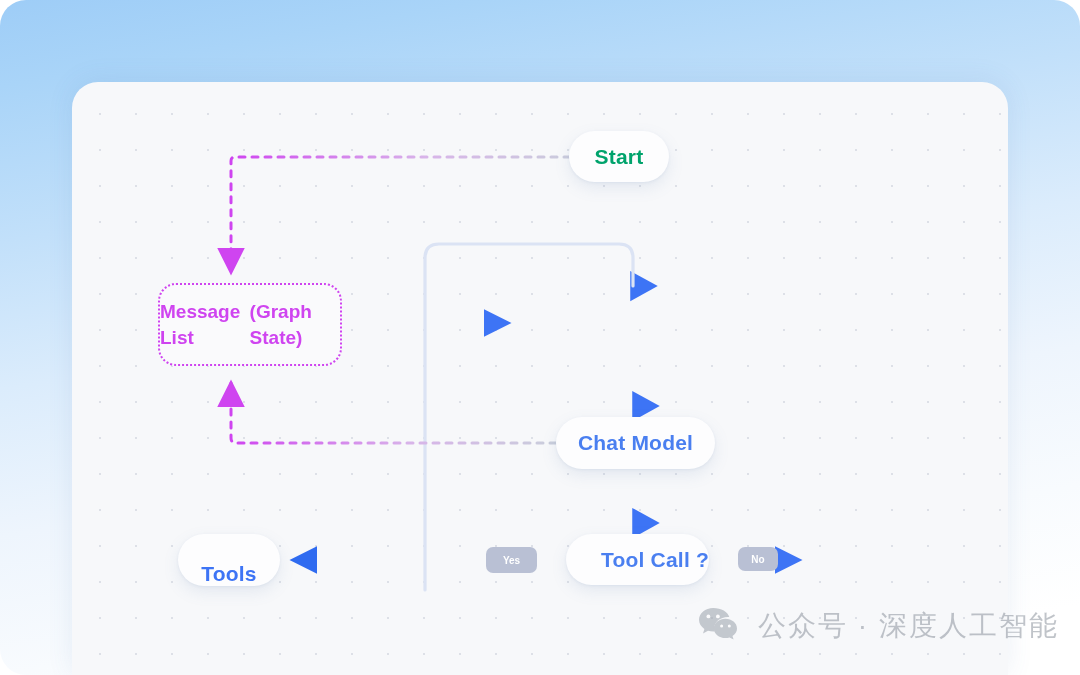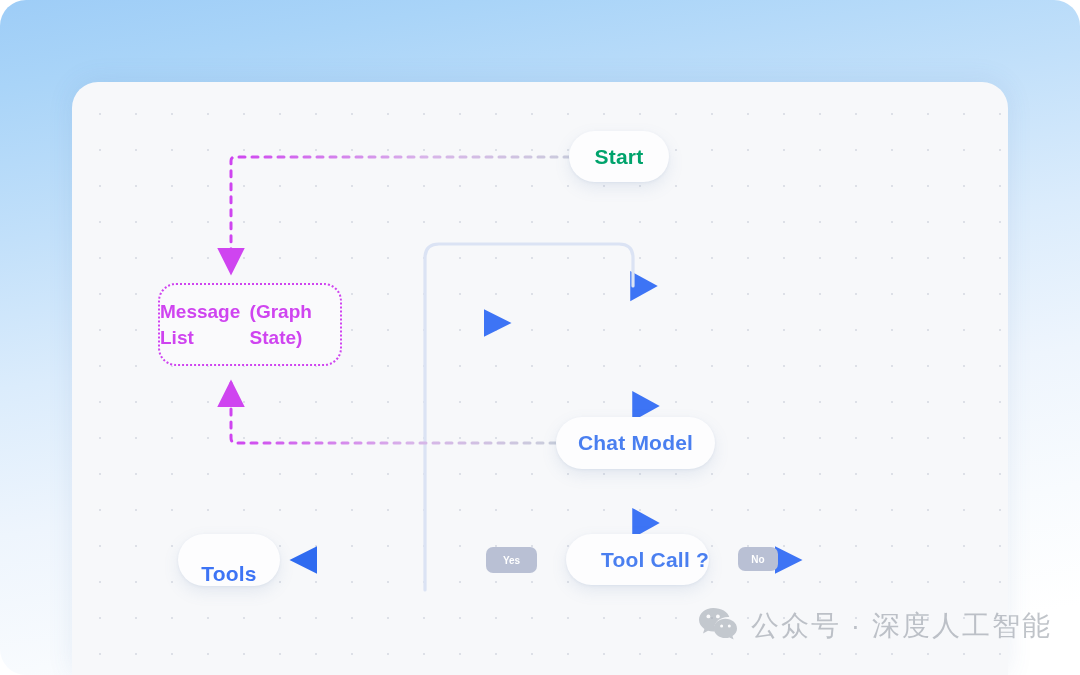--- a/index.html
+++ b/index.html
@@ -113,21 +113,21 @@
   .lbl-yes { left: 486px; top: 547px; width: 51px; height: 26px; }
   .lbl-no  { left: 738px; top: 547px; width: 40px; height: 24px; }
 
   
   #watermark {
     position: absolute;
     left: 698px;
     top: 607px;
     display: flex;
     align-items: flex-end;
-    gap: 13px;
+    gap: 20px;
     z-index: 8;
     opacity: .55;
   }
   #watermark .wm-text {
     font-size: 28px;
     color: #8d949e;
     letter-spacing: 2px;
     white-space: nowrap;
   }
   .wechat-glyph { display: block; }

